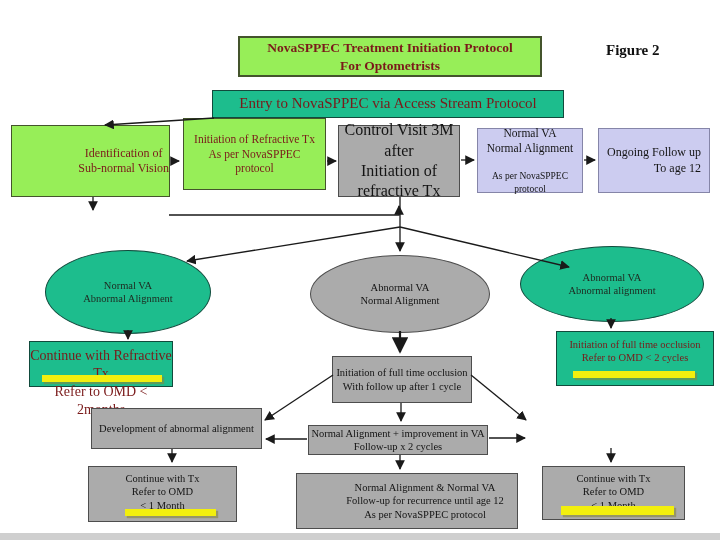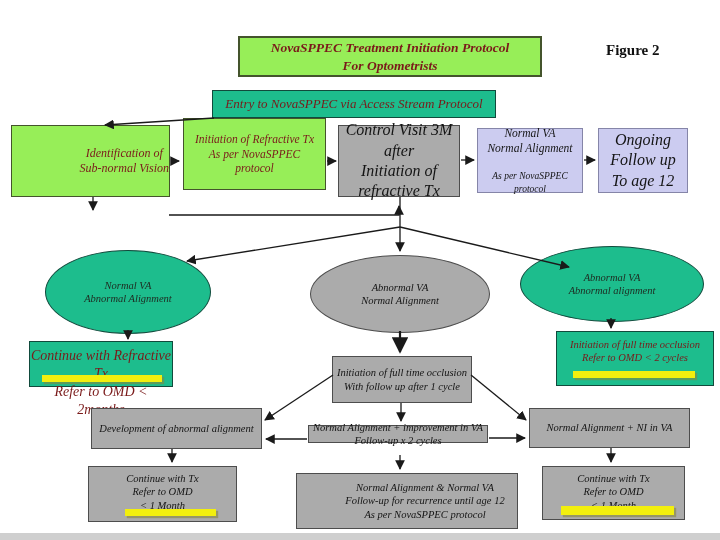--- a/index.html
+++ b/index.html
@@ -15,36 +15,36 @@
   .green{background:#97ee58;border:1.6px solid #44542c;color:#7a1a1a;}
   .teal{background:#1dbd8d;border:1.6px solid #114a3c;color:#7a1a1a;}
   .gray{background:#ababab;border:1.4px solid #4d4d4d;color:#141414;}
   .lav{background:#ccccf0;border:1.4px solid #8585a8;color:#141414;}
   .ellipse{border-radius:50%;}
   .title-box{font-weight:bold;font-size:13.5px;border-width:2px;}
   .fig{position:absolute;font-weight:bold;font-size:15px;color:#111;}
   .sub{font-size:9.5px;}
   .hl{position:absolute;background:#f2ef0e;box-shadow:2px 2px 1px rgba(135,135,60,.6);height:7px;}
   svg.wires{position:absolute;left:0;top:0;z-index:9;pointer-events:none;}
-  .node{z-index:2;font-style:italic;}
+  .node{z-index:2;}
   .edge-strip{position:absolute;left:0;bottom:0;width:720px;height:7px;background:#cfcfcf;z-index:1;}
 </style>
 </head>
 <body>
 
 <div id="slide">
 
   <div class="edge-strip"></div>
 
   <div class="box green title-box node" style="left:238px;top:36px;width:304px;height:41px;">
     <span>NovaSPPEC Treatment Initiation Protocol
 For Optometrists</span>
   </div>
   <div class="fig" style="left:606px;top:42px;font-family:Liberation Serif, serif;">Figure 2</div>
-  <div class="box teal node" style="left:212px;top:90px;width:284px;height:28px;font-size:13px;">
+  <div class="box teal node" style="left:212px;top:90px;width:352px;height:28px;font-size:15px;">
     <span>Entry to NovaSPPEC via Access Stream Protocol</span>
   </div>
 
   <div class="box green node" style="left:11px;top:125px;width:159px;height:72px;font-size:12px;justify-content:flex-end;">
     <span>Identification of
 Sub-normal Vision</span>
   </div>
   <div class="box green node" style="left:183px;top:118px;width:143px;height:72px;font-size:11.5px;">
     <span>Initiation of Refractive Tx
 As per NovaSPPEC
@@ -56,21 +56,21 @@
 refractive Tx</span>
   </div>
   <div class="box lav node" style="left:477px;top:128px;width:106px;height:65px;font-size:11.5px;">
     <div>
       <span>Normal VA
 Normal Alignment</span>
       <span class="sub">As per NovaSPPEC
 protocol</span>
     </div>
   </div>
-  <div class="box lav node" style="left:598px;top:128px;width:90px;height:65px;font-size:16px;">
+  <div class="box lav node" style="left:598px;top:128px;width:112px;height:65px;font-size:12px;text-align:right;">
     <span>Ongoing Follow up
 To age 12</span>
   </div>
 
 
   <div class="box teal ellipse node" style="left:45px;top:250px;width:166px;height:84px;font-size:10.5px;color:#1e2a20;">
     <span>Normal VA
 Abnormal Alignment</span>
   </div>
   <div class="box gray ellipse node" style="left:310px;top:255px;width:180px;height:78px;font-size:10.5px;">
@@ -94,26 +94,23 @@
   </div>
 
   <div class="box gray node" style="left:332px;top:356px;width:140px;height:47px;font-size:10.5px;">
     <span>Initiation of full time occlusion
 With follow up after 1 cycle</span>
   </div>
 
   <div class="box gray node" style="left:91px;top:408px;width:171px;height:41px;font-size:10.5px;">
     <span>Development of abnormal alignment</span>
   </div>
-  <div class="box gray node" style="left:308px;top:425px;width:180px;height:18px;font-size:10.5px;">
+  <div class="box gray node" style="left:308px;top:425px;width:180px;height:30px;font-size:10.5px;">
     <span>Normal Alignment + improvement in VA
 Follow-up x 2 cycles</span>
-  </div>
-  <div class="box gray node" style="left:529px;top:408px;width:161px;height:40px;font-size:10.5px;">
-    <span>Normal Alignment + NI in VA</span>
   </div>
 
   <div class="box gray node" style="left:88px;top:466px;width:149px;height:56px;font-size:10.5px;align-items:flex-start;padding-top:5px;">
     <span>Continue with Tx
 Refer to OMD
 &lt; 1 Month</span>
     <i class="hl" style="left:36px;width:91px;bottom:5px;"></i>
   </div>
   <div class="box gray node" style="left:296px;top:473px;width:222px;height:56px;font-size:10.5px;padding-left:36px;">
     <span>Normal Alignment &amp; Normal VA

